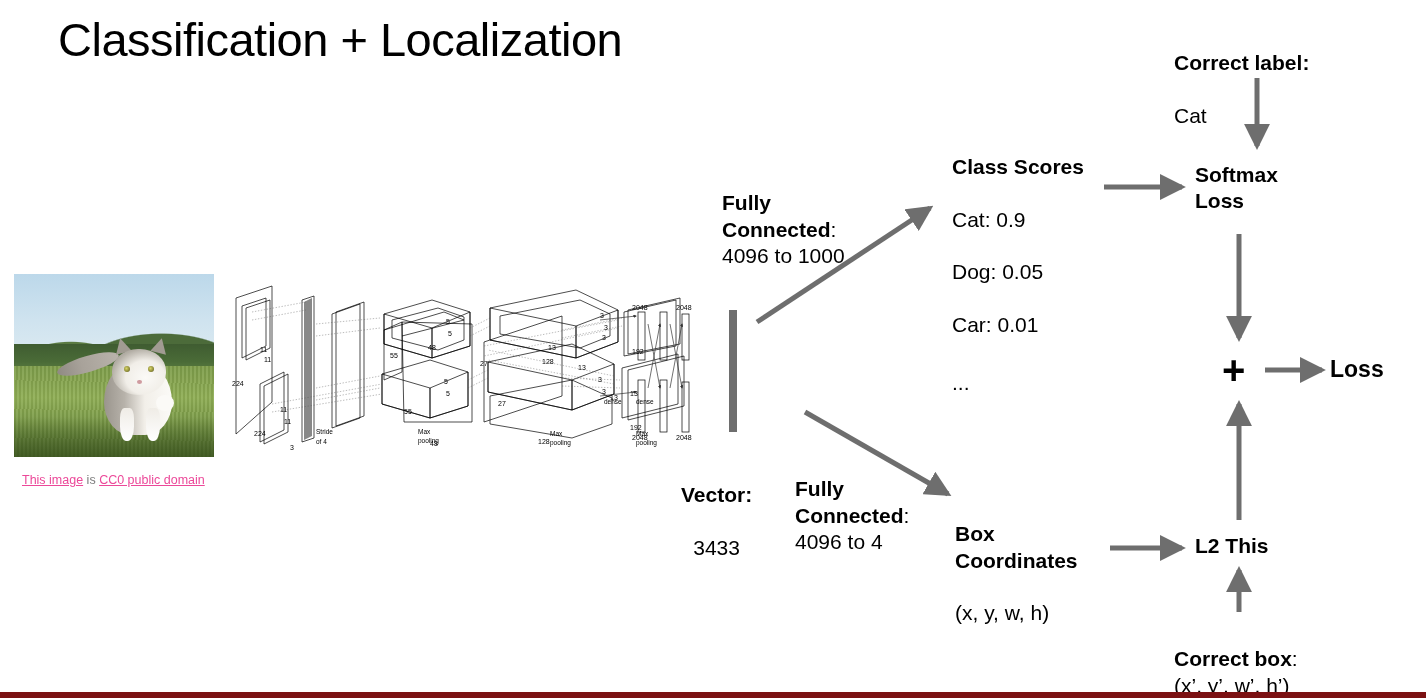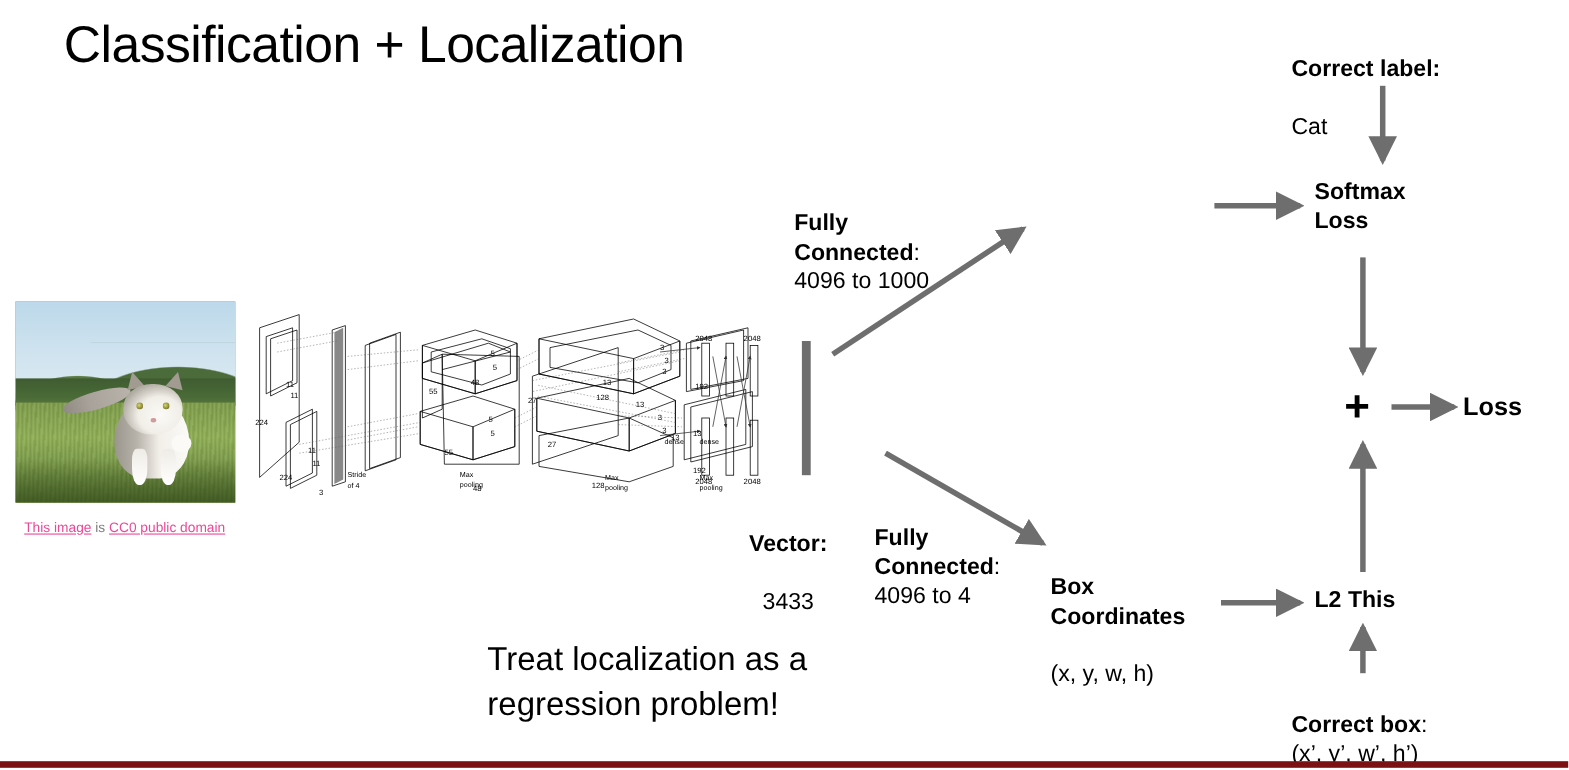--- a/index.html
+++ b/index.html
@@ -360,20 +360,27 @@
       <line x1="1265" y1="370" x2="1322" y2="370"></line>
     </g>
   </svg>
 
   <div class="abs tb fc1">
     <span class="bold">Fully
 Connected</span><span class="reg">:</span>
     <div class="reg">4096 to 1000</div>
   </div>
 
+  <div class="abs tb class-scores">
+    <div class="bold">Class Scores</div>
+    <div class="reg">Cat: 0.9</div>
+    <div class="reg">Dog: 0.05</div>
+    <div class="reg">Car: 0.01</div>
+    <div class="reg" style="margin-top:6px">...</div>
+  </div>
 
   <div class="abs tb correct-label">
     <div class="bold">Correct label:</div>
     <div class="reg">Cat</div>
   </div>
 
   <div class="abs tb softmax-loss bold">Softmax
 Loss</div>
 
   <div class="abs plus-sign">+</div>
@@ -398,18 +405,16 @@
     <div class="reg">(x, y, w, h)</div>
   </div>
 
   <div class="abs tb l2-loss bold">L2 This</div>
 
   <div class="abs tb correct-box">
     <span class="bold">Correct box</span><span class="reg">:</span>
     <div class="reg">(x’, y’, w’, h’)</div>
   </div>
 
-  <div class="abs bottom-note">Treat localization as a
-regression problem!</div>
 
   <div class="abs bottom-bar"></div>
 
 </div>
 
 </body></html>

